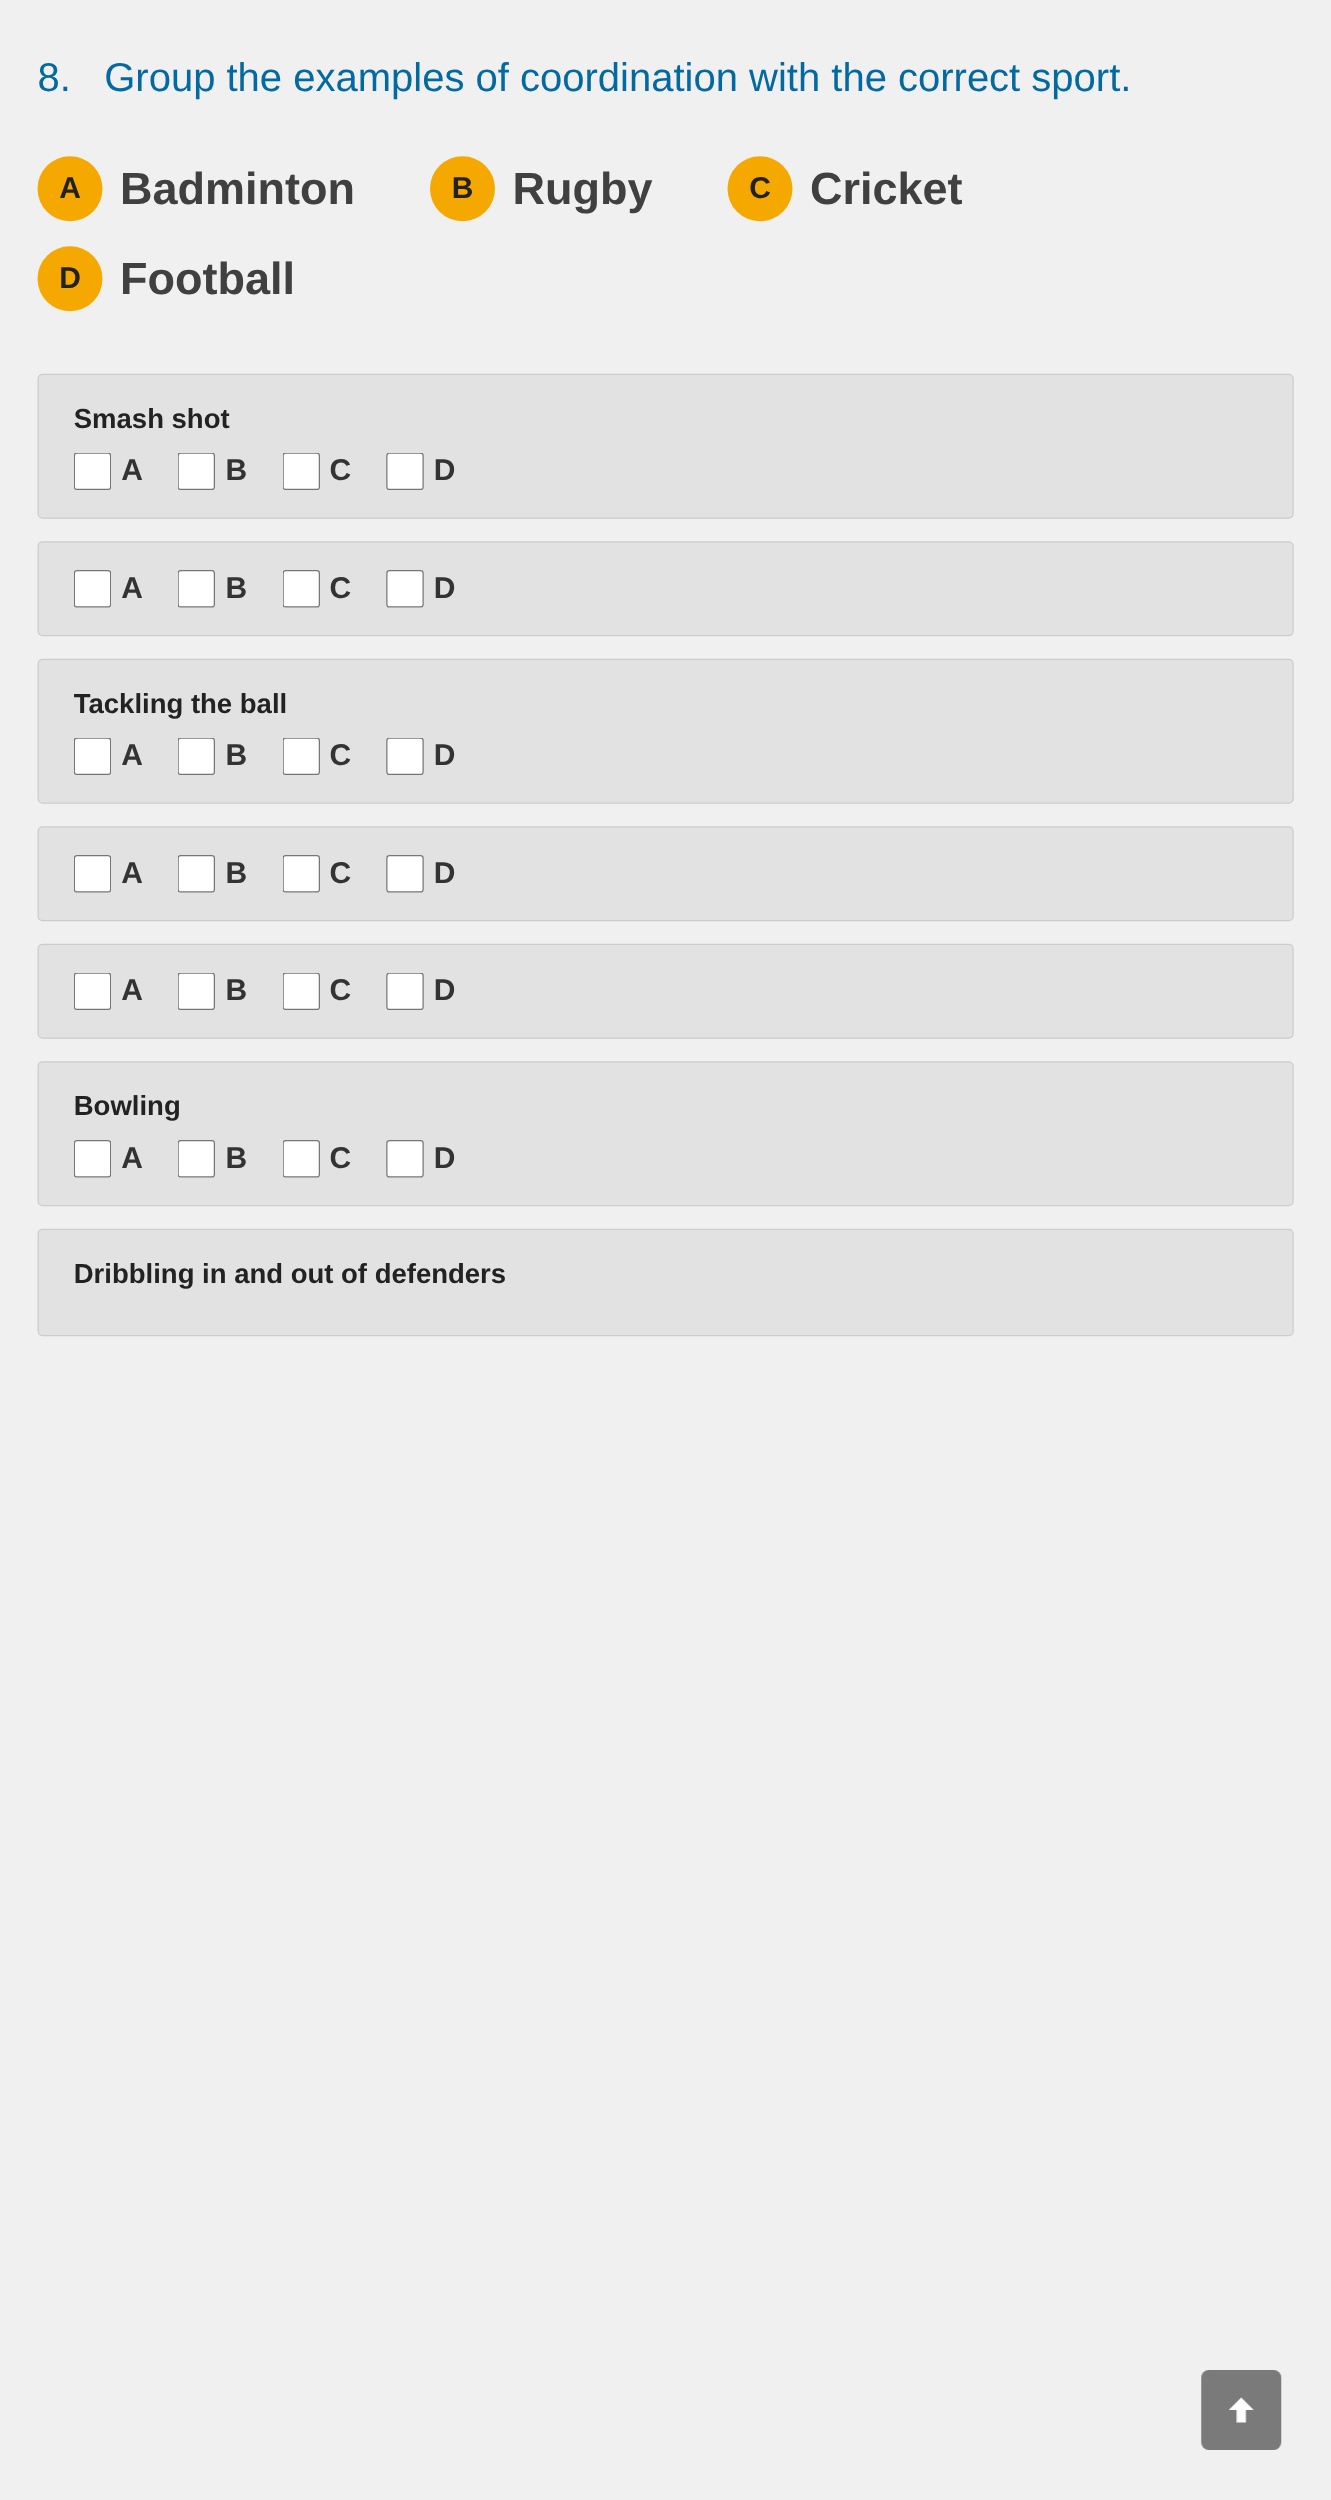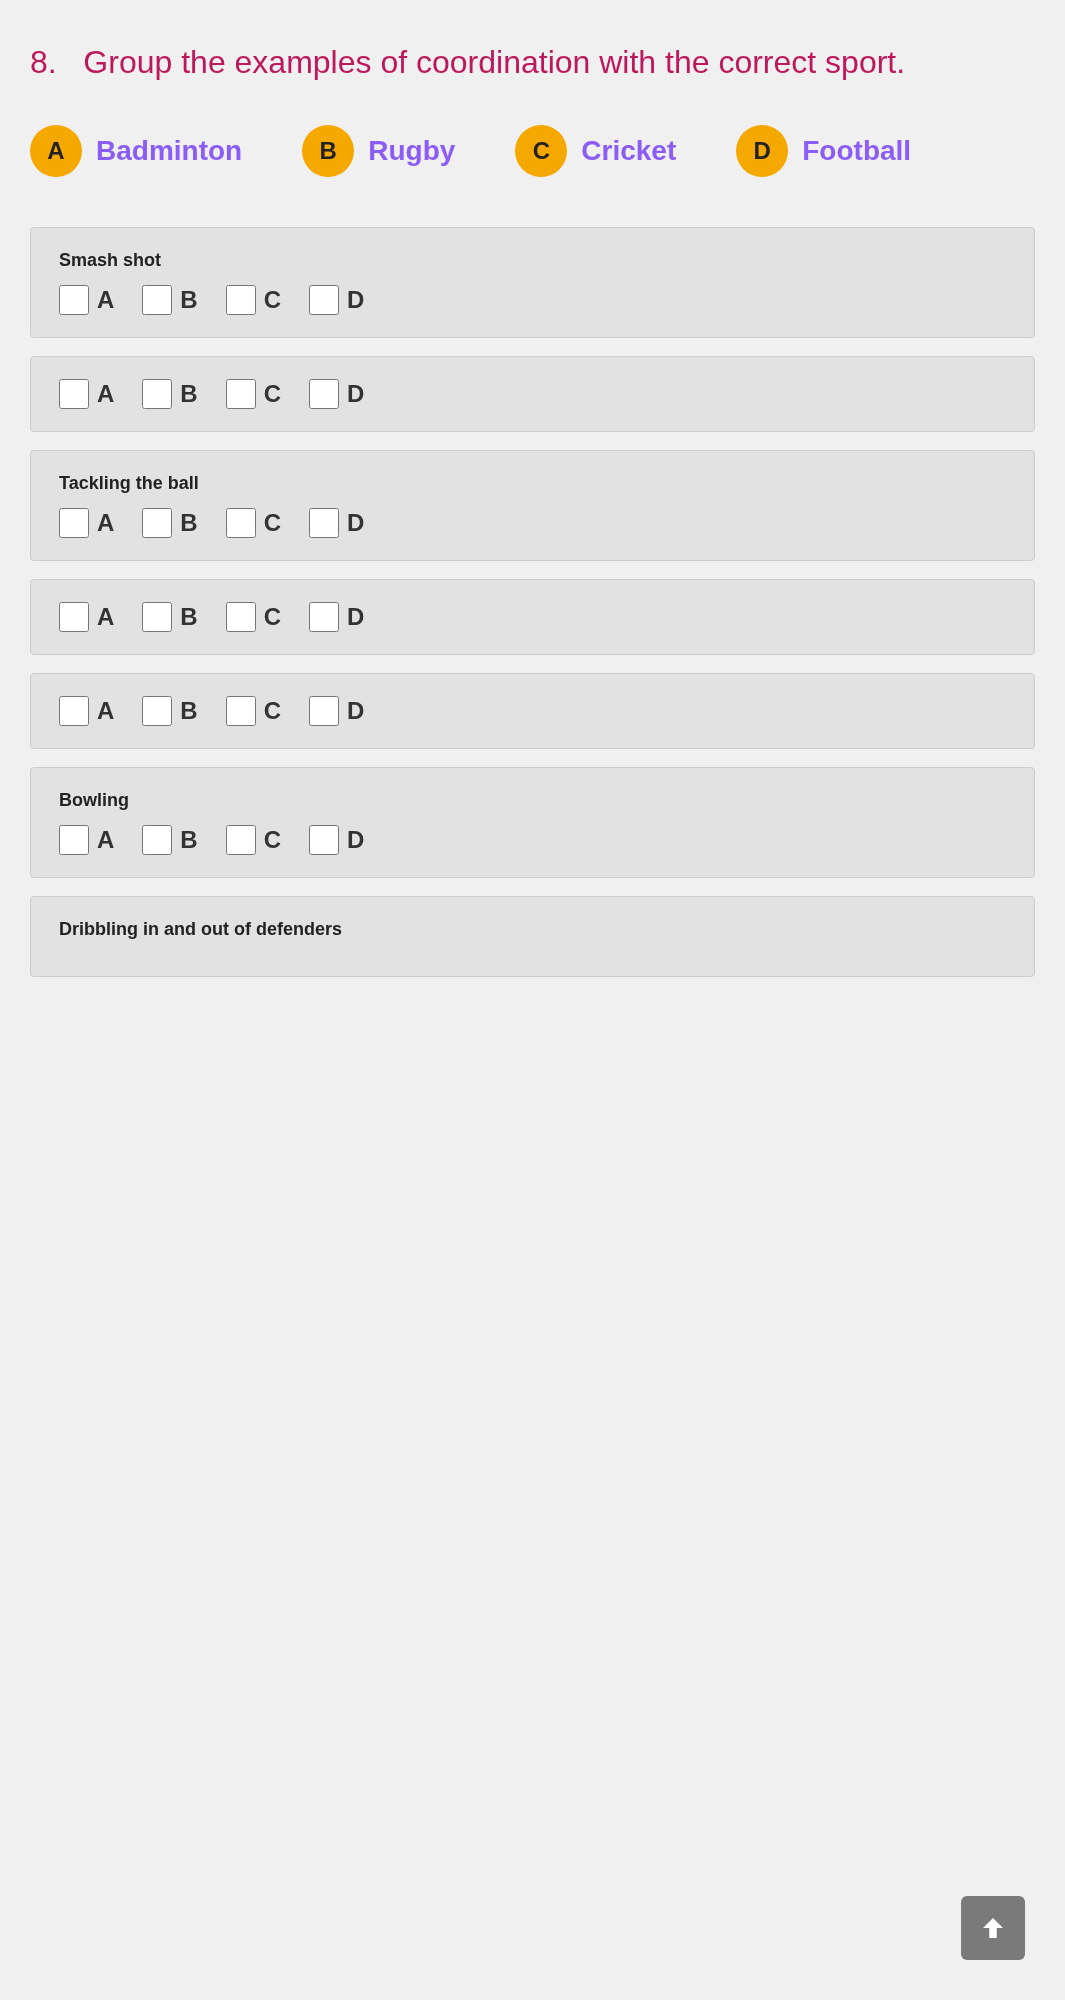--- a/index.html
+++ b/index.html
@@ -13,21 +13,21 @@
       font-family: Arial, sans-serif;
       width: 1065px;
       min-height: 2000px;
       padding: 40px 30px;
       color: #222;
     }
 
     .question-header {
       font-size: 32px;
       font-weight: 400;
-      color: #be185d;
+      color: #0369a1;
       margin-bottom: 40px;
       line-height: 1.4;
     }
 
     .sport-labels {
       display: flex;
       flex-wrap: wrap;
       gap: 20px 60px;
       margin-bottom: 50px;
       align-items: center;
@@ -47,35 +47,35 @@
       display: flex;
       align-items: center;
       justify-content: center;
       font-size: 24px;
       font-weight: bold;
       color: #222;
       flex-shrink: 0;
     }
 
     .sport-name {
-      font-size: 28px;
+      font-size: 36px;
       font-weight: bold;
-      color: #8b5cf6;
+      color: #404040;
     }
 
     .item-card {
       background-color: #e2e2e2;
       border: 1px solid #ccc;
       border-radius: 4px;
       padding: 22px 28px 22px 28px;
       margin-bottom: 18px;
     }
 
     .item-label {
-      font-size: 18px;
+      font-size: 22px;
       font-weight: bold;
       color: #222;
       margin-bottom: 14px;
     }
 
     .checkbox-row {
       display: flex;
       align-items: center;
       gap: 28px;
     }

